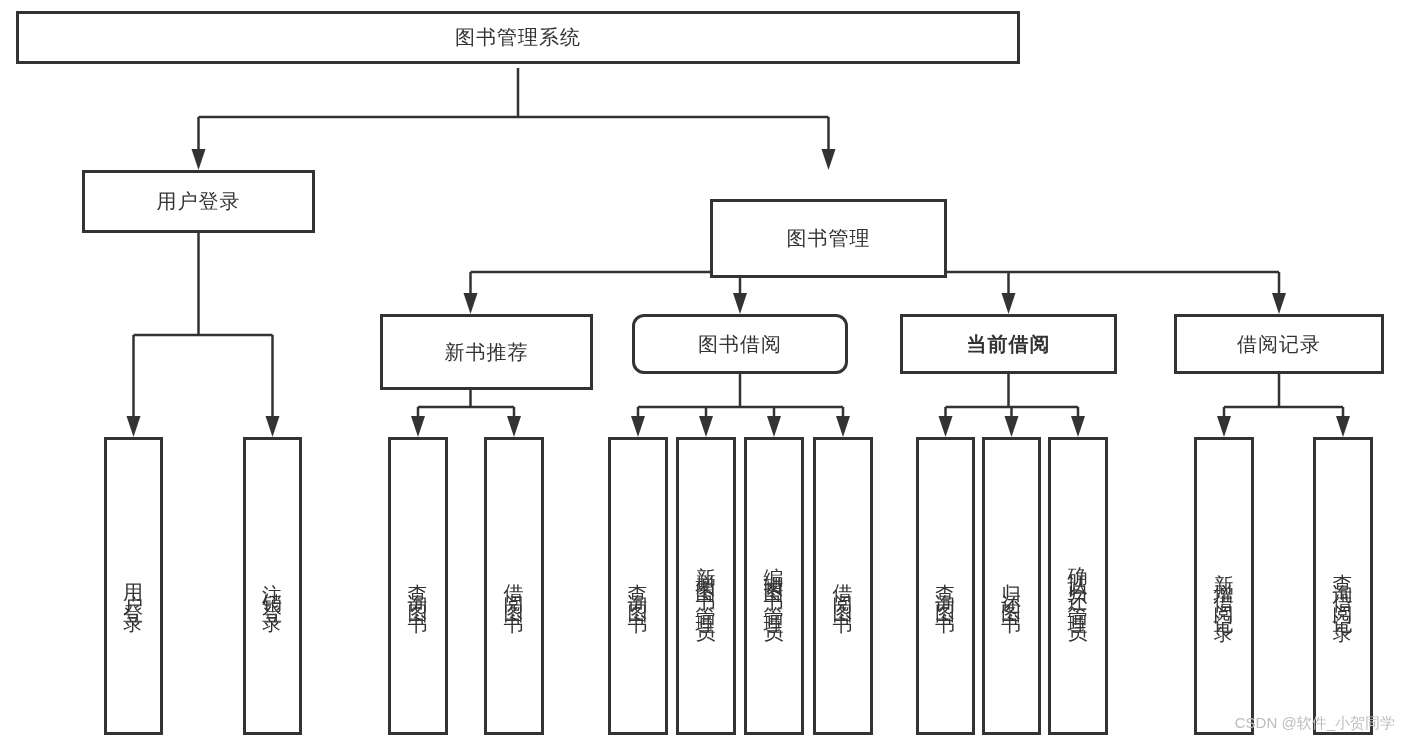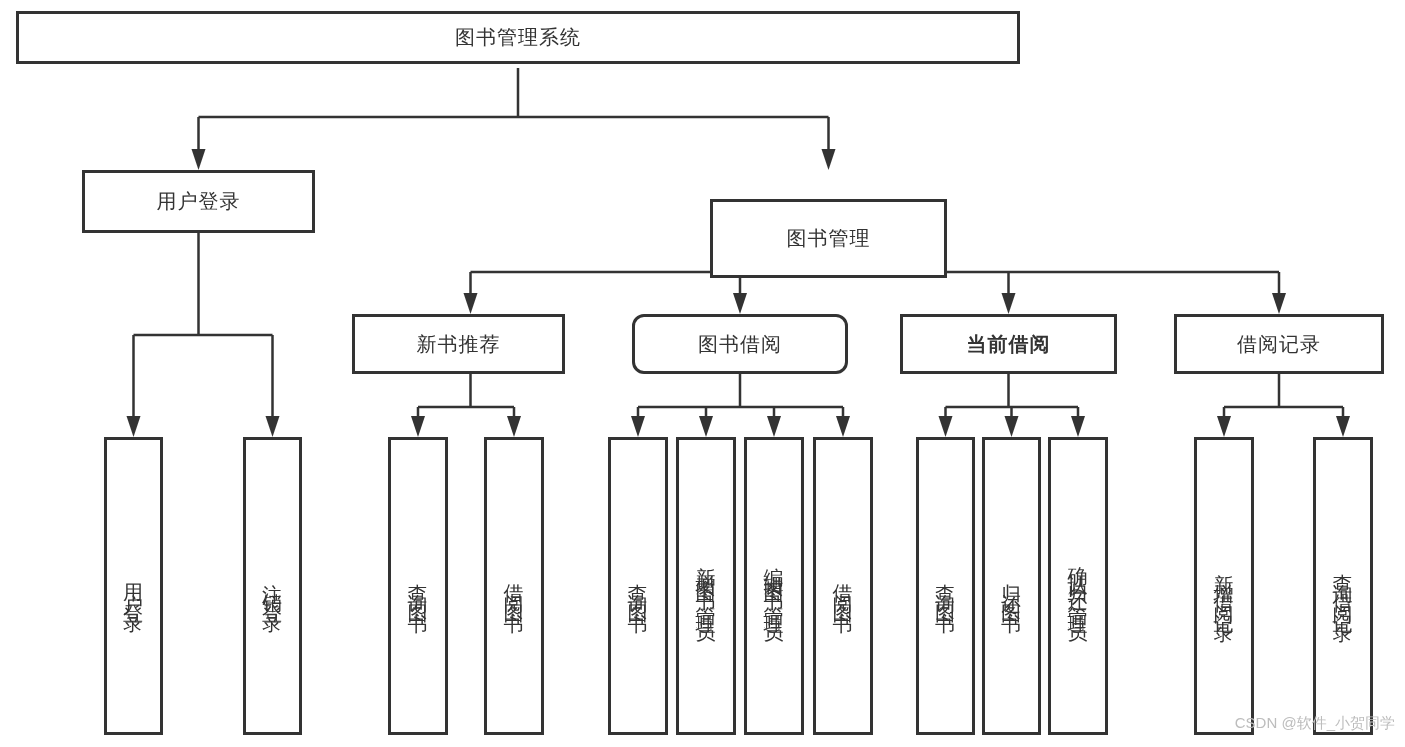--- a/index.html
+++ b/index.html
@@ -102,21 +102,21 @@
       <polygon points="1217,416 1231,416 1224,437"></polygon>
       <polygon points="1336,416 1350,416 1343,437"></polygon>
     </g>
   </svg>
 
   <div class="node h" style="left:16px;top:11px;width:1004px;height:53px;">图书管理系统</div>
 
   <div class="node h" style="left:82px;top:170px;width:233px;height:63px;">用户登录</div>
   <div class="node h" style="left:710px;top:170px;width:237px;height:79px;margin-top:29px;">图书管理</div>
 
-  <div class="node h" style="left:352px;top:314px;width:213px;height:60px;">新书推荐</div>
+  <div class="node h" style="left:380px;top:314px;width:213px;height:76px;">新书推荐</div>
   <div class="node h" style="left:632px;top:314px;width:216px;height:60px;border-radius:12px;">图书借阅</div>
   <div class="node h" style="left:900px;top:314px;width:217px;height:60px;font-weight:bold;">当前借阅</div>
   <div class="node h" style="left:1174px;top:314px;width:210px;height:60px;">借阅记录</div>
 
   <div class="node v" style="left:104px;top:437px;width:59px;height:298px;">用户登录</div>
   <div class="node v" style="left:243px;top:437px;width:59px;height:298px;">注销登录</div>
 
   <div class="node v" style="left:388px;top:437px;width:60px;height:298px;">查询图书</div>
   <div class="node v" style="left:484px;top:437px;width:60px;height:298px;">借阅图书</div>
 

